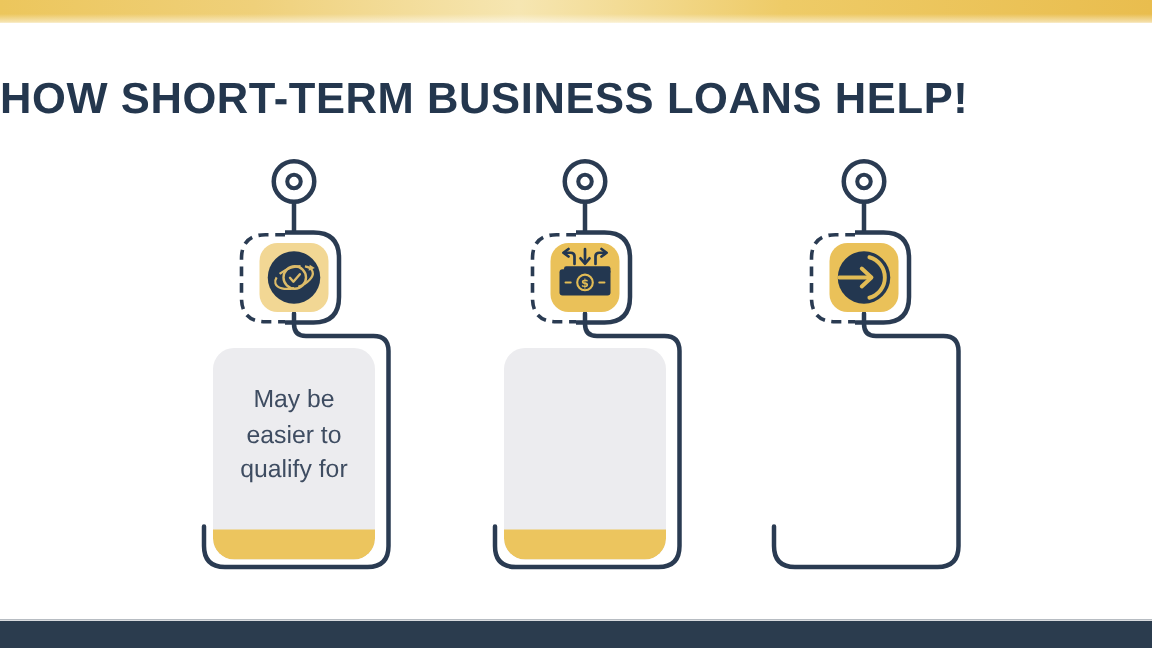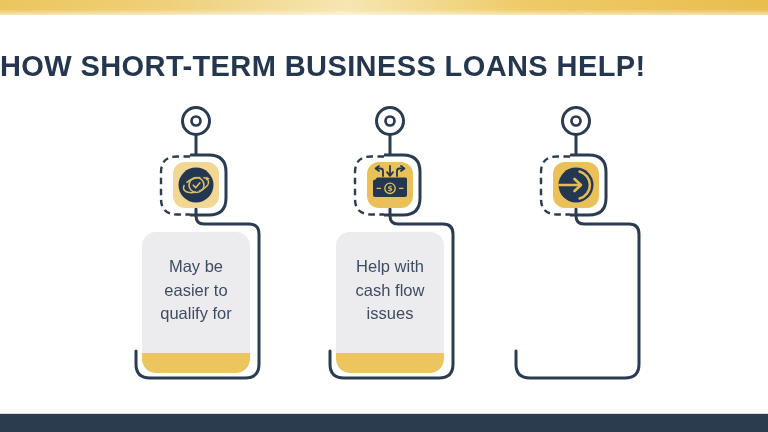--- a/index.html
+++ b/index.html
@@ -95,23 +95,20 @@
         <path d="M91 61 L94.4 63.5 L91 66" fill="none" stroke="#233750" stroke-width="1.8"></path>
         <rect x="66" y="72.5" width="31" height="5" rx="1.5" fill="#233750"></rect>
         <rect x="63" y="74.5" width="34" height="17.5" rx="2" fill="#233750"></rect>
         <circle cx="80" cy="83.3" r="5.2" fill="none" stroke="#e2bc55" stroke-width="1.4"></circle>
         <text x="80" y="86" text-anchor="middle" font-size="7.5" font-weight="bold" font-family="DejaVu Sans, sans-serif" fill="#e2bc55" stroke="none">$</text>
         <path d="M67 83.3 L70.5 83.3 M89.5 83.3 L93 83.3" fill="none" stroke="#e2bc55" stroke-width="1.3"></path>
       </g>
       <path d="M74 50 L93 50 Q110 50 110 67 L110 93 Q110 110 93 110 L74 110" fill="none" stroke="#2a3b52" stroke-width="3"></path>
     </svg>
     <div class="card">
-      <div class="card-label">Help with
-cash flow
-issues</div>
       <div class="strip"></div>
     </div>
   </div>
 
   <div class="col" style="left:496px">
     <svg width="160" height="292" viewBox="0 0 160 292">
       <path d="M80 104 L80 111 Q80 119 88 119 L133 119 Q143 119 143 129 L143 259 Q143 273 129 273 L34 273 Q20 273 20 259 L20 246" fill="none" stroke="#2a3b52" stroke-width="3" stroke-linecap="round"></path>
       <circle cx="80" cy="16" r="13.5" fill="#fff" stroke="#2a3b52" stroke-width="3"></circle>
       <circle cx="80" cy="16" r="4.5" fill="#fff" stroke="#2a3b52" stroke-width="2.7"></circle>
       <line x1="80" y1="29.5" x2="80" y2="51" stroke="#2a3b52" stroke-width="3"></line>

